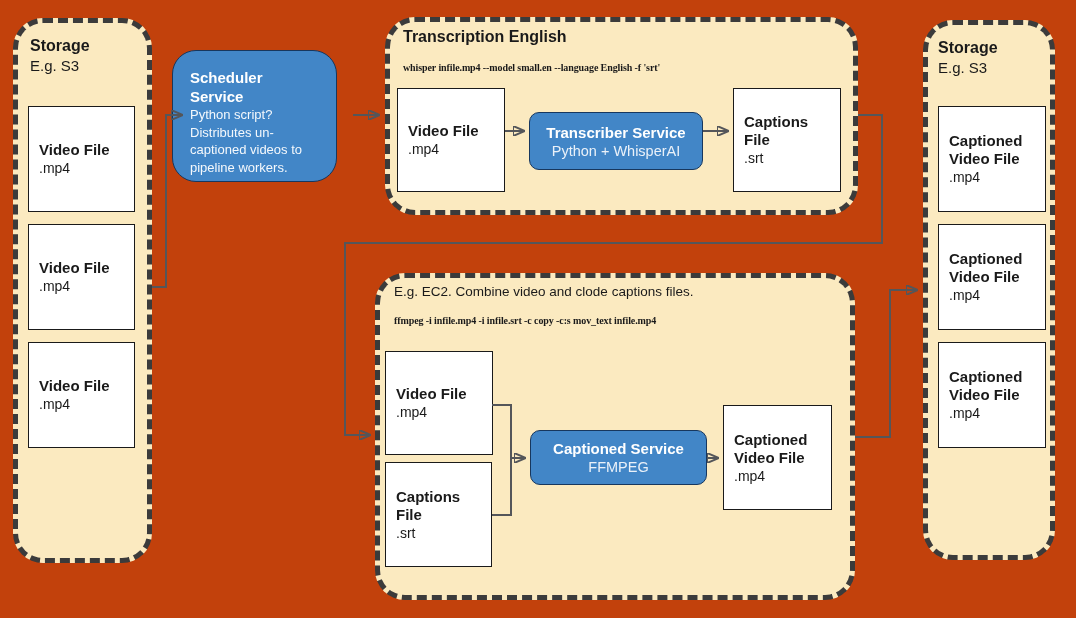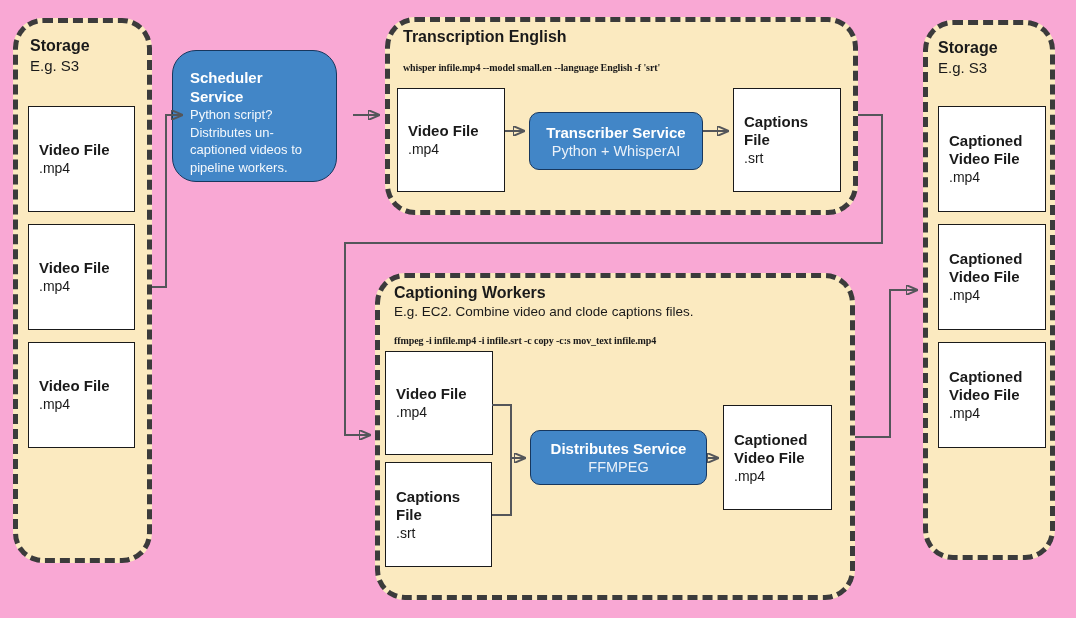--- a/index.html
+++ b/index.html
@@ -2,21 +2,21 @@
 <html><head>
 <meta charset="utf-8">
 <style>
   * { margin: 0; padding: 0; box-sizing: border-box; }
   html, body { background: #ffffff; }
   body { font-family: "Liberation Sans", sans-serif; color: #1a1a1a; }
   #canvas {
     position: relative;
     width: 1076px;
     height: 618px;
-    background: #f9a8d4;
+    background: #c2410c;
     overflow: hidden;
   }
   
   .zone {
     position: absolute;
     background: #FBEAC0;
     border: 5px dashed #3B3B3B;
     border-radius: 30px;
     z-index: 1;
   }
@@ -140,36 +140,35 @@
     <div class="service-name">Transcriber Service</div>
     <div class="service-tech">Python + WhisperAI</div>
   </div>
   <div class="file-box" style="left:733px; top:88px; width:108px; height:104px;">
     <div class="file-name">Captions
 File</div>
     <div class="file-ext">.srt</div>
   </div>
 
   <div class="zone-header" style="left:394px; top:283px;">
-    <div class="zone-title">Captioning Workers</div>
     <div class="zone-subtitle">E.g. EC2. Combine video and clode captions files.</div>
     <div class="zone-command">ffmpeg -i infile.mp4 -i infile.srt -c copy -c:s mov_text infile.mp4</div>
   </div>
 
   <div class="file-box" style="left:385px; top:351px; width:108px; height:104px;">
     <div class="file-name">Video File</div>
     <div class="file-ext">.mp4</div>
   </div>
   <div class="file-box" style="left:385px; top:462px; width:107px; height:105px;">
     <div class="file-name">Captions
 File</div>
     <div class="file-ext">.srt</div>
   </div>
   <div class="service service-mid service-captioning">
-    <div class="service-name">Distributes Service</div>
+    <div class="service-name">Captioned Service</div>
     <div class="service-tech">FFMPEG</div>
   </div>
   <div class="file-box" style="left:723px; top:405px; width:109px; height:105px;">
     <div class="file-name">Captioned
 Video File</div>
     <div class="file-ext">.mp4</div>
   </div>
 
   <div class="zone-header" style="left:938px; top:38px;">
     <div class="zone-title">Storage</div>

